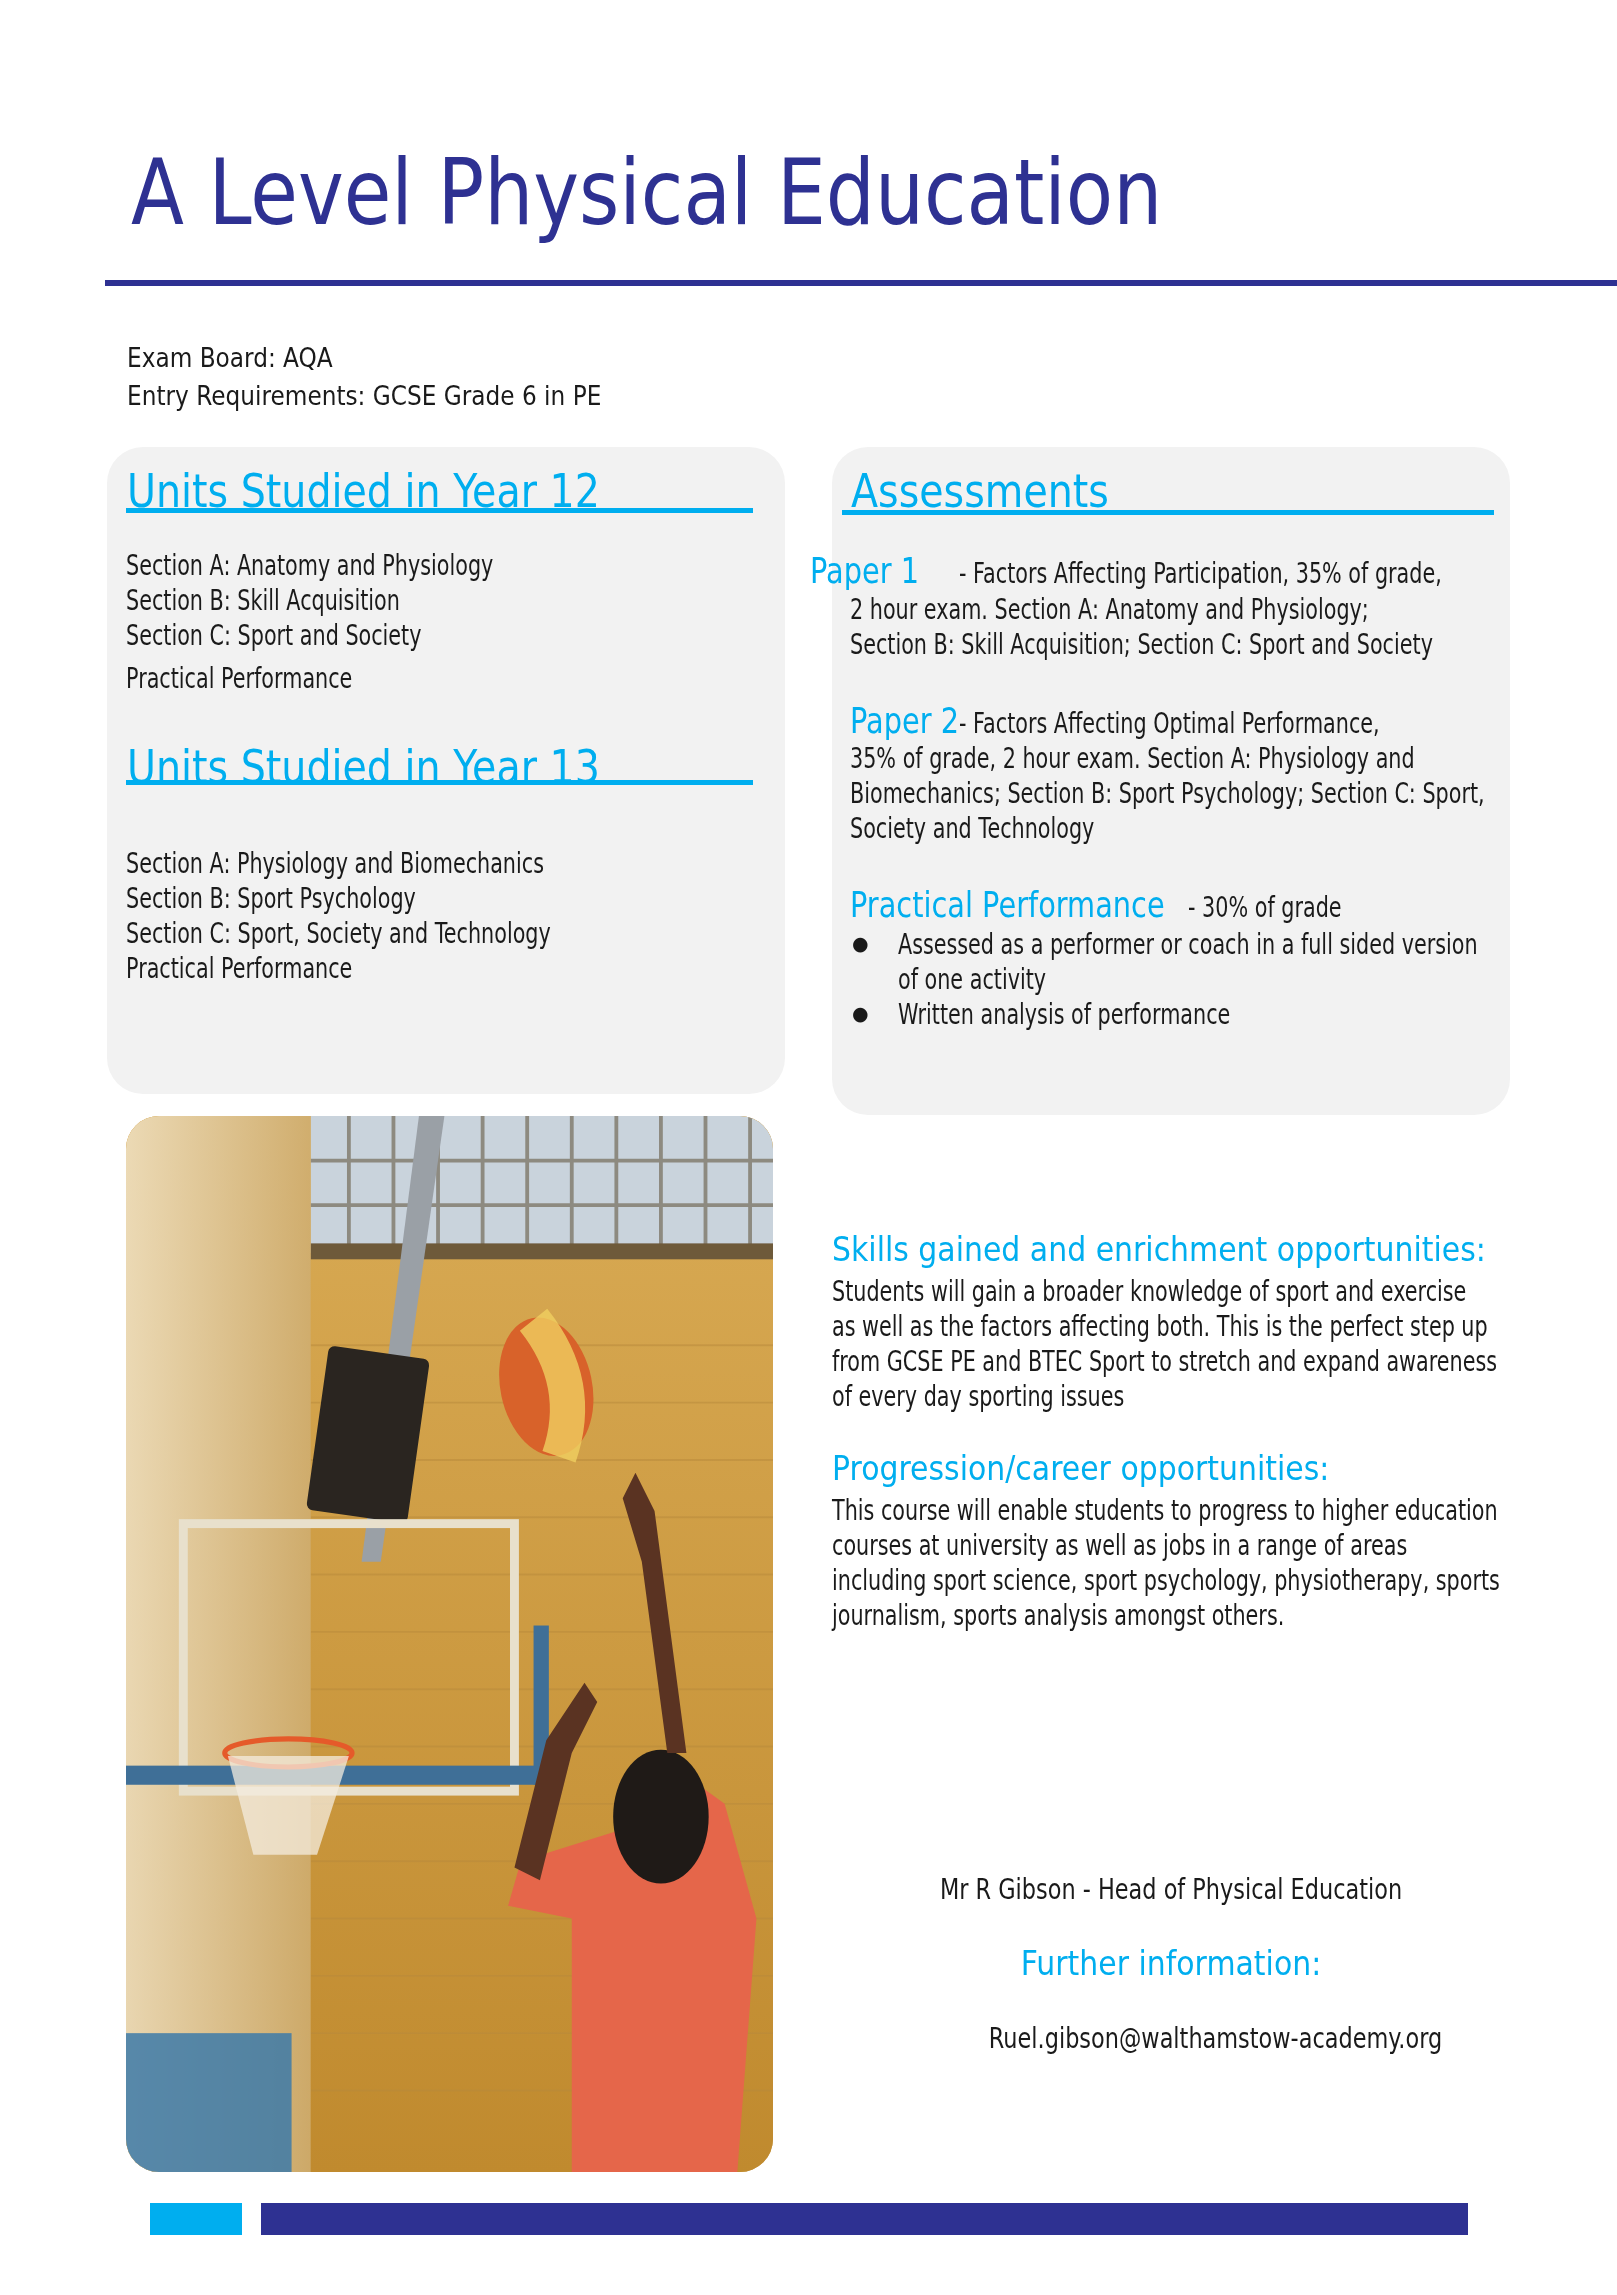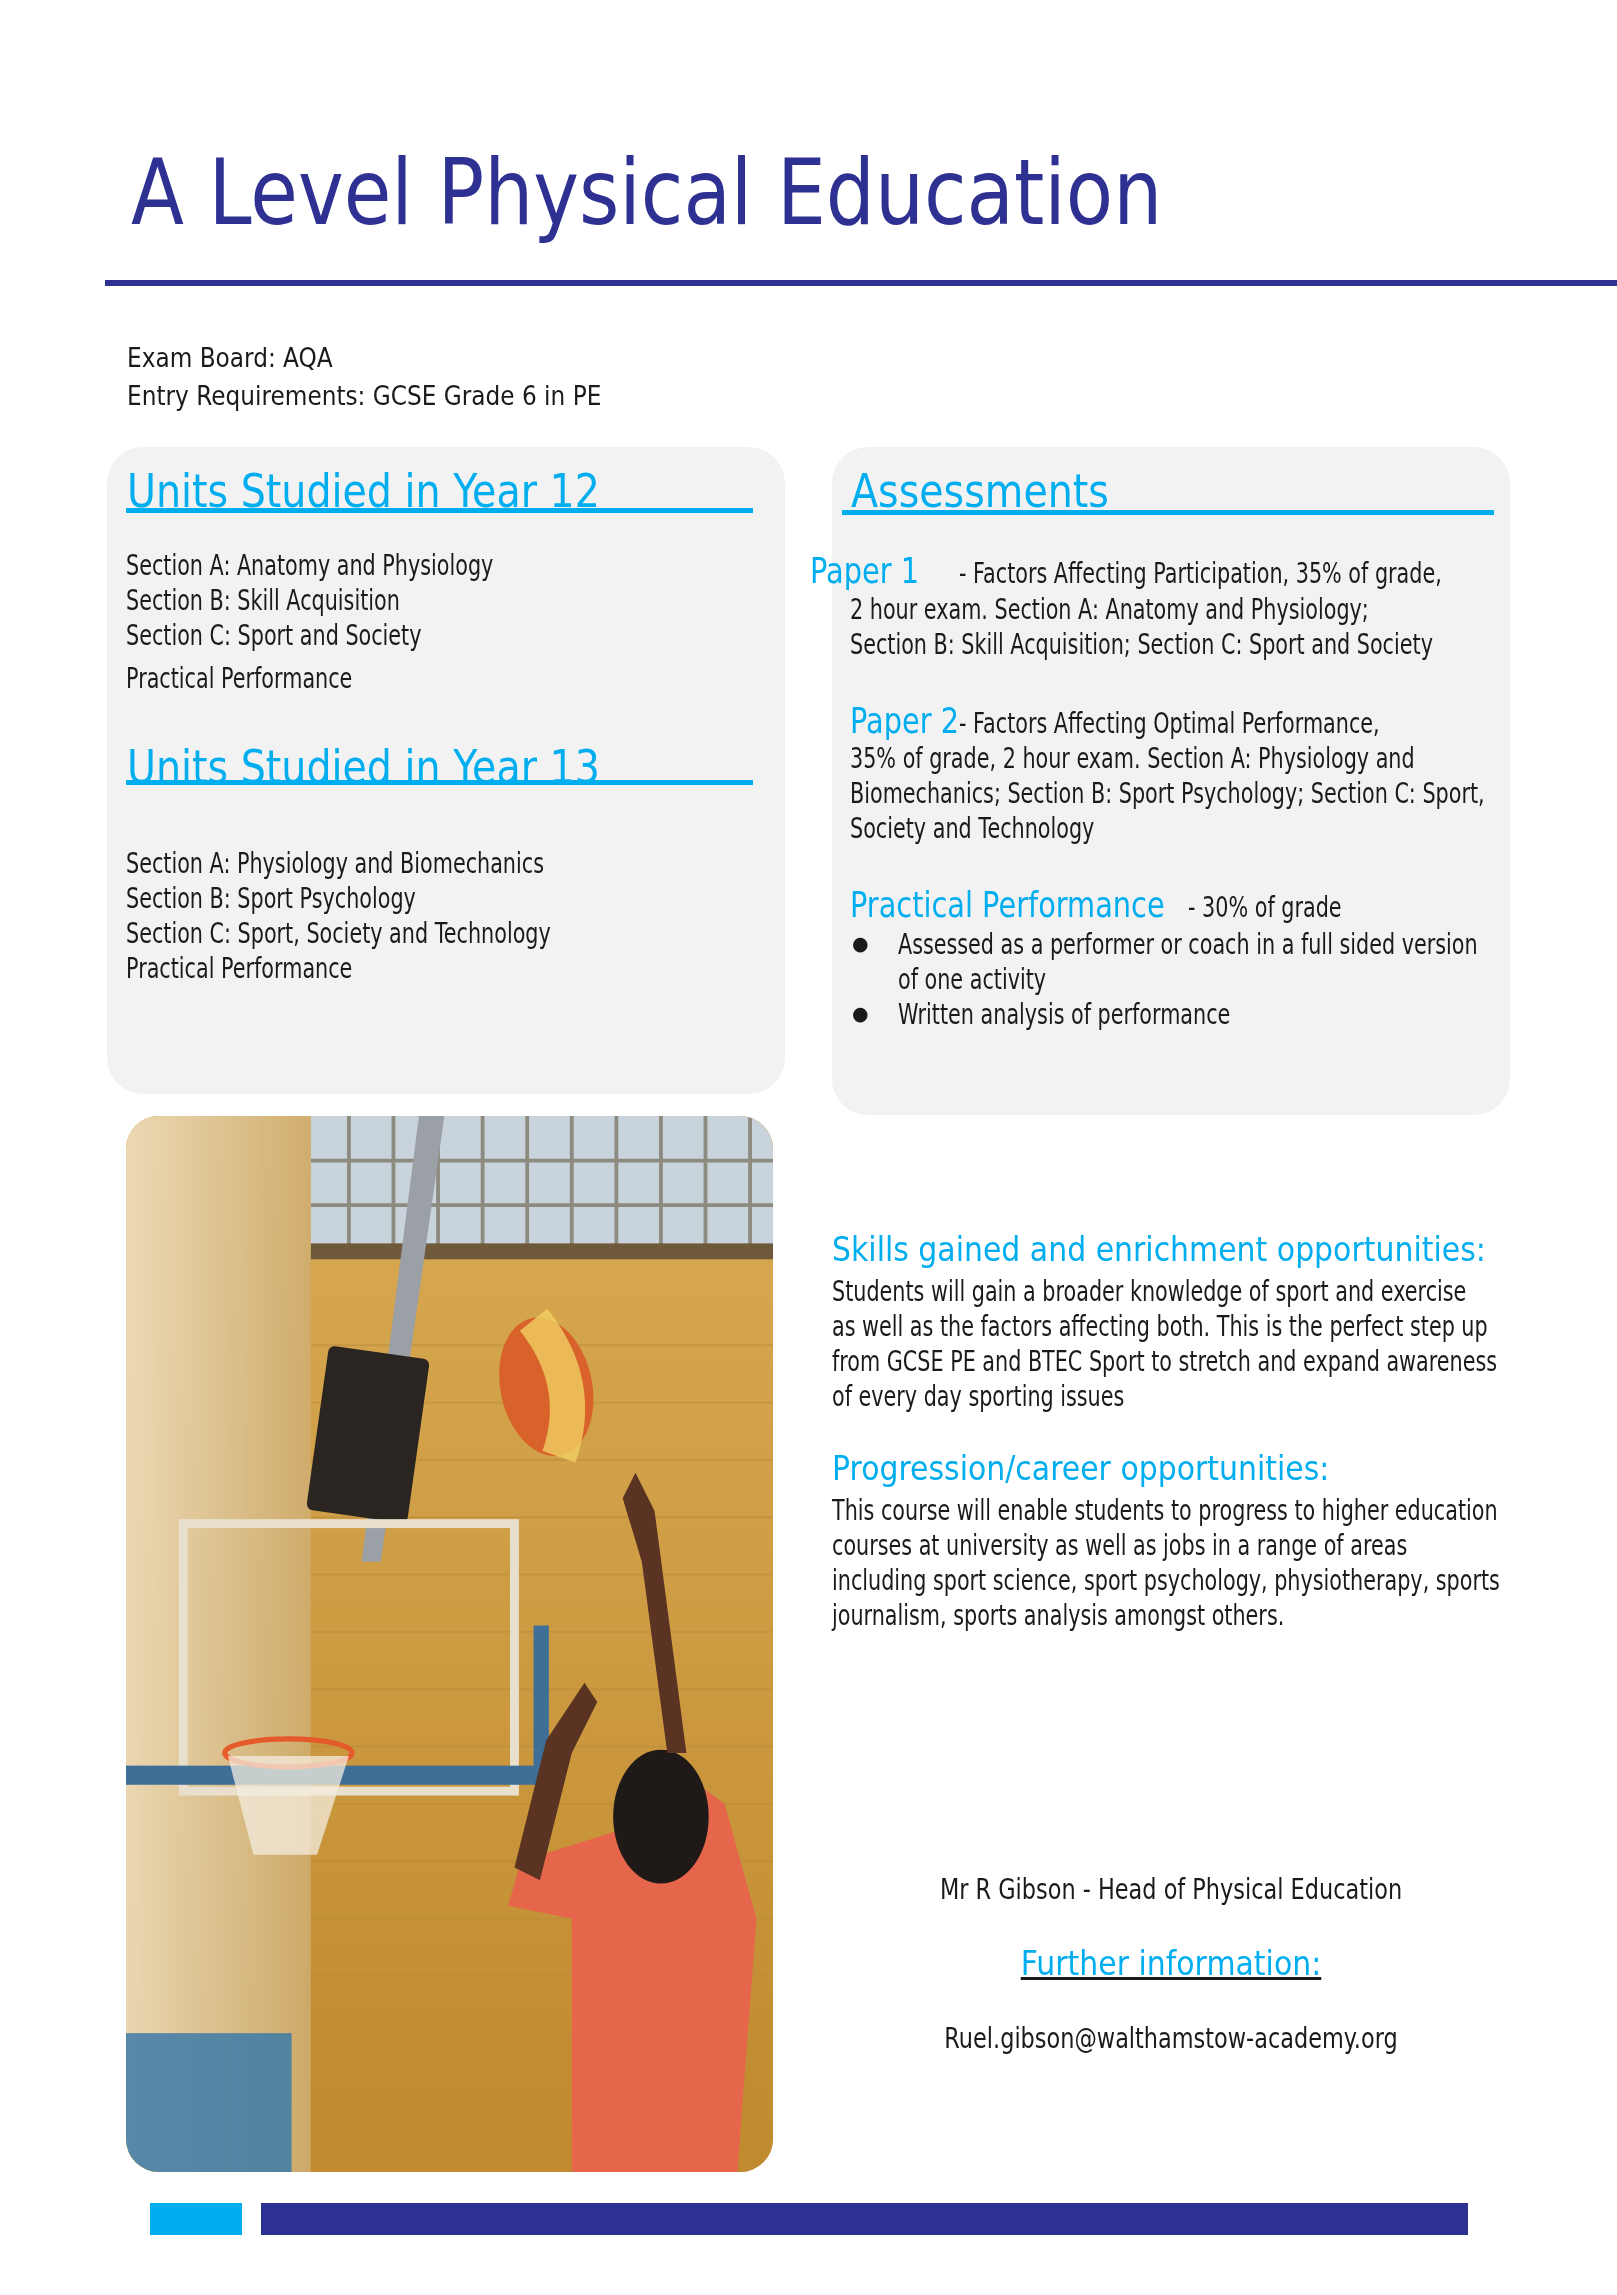--- a/index.html
+++ b/index.html
@@ -180,25 +180,25 @@
 <div class="abs line" style="left:832px; top:1313px;">as well as the factors  affecting  both. This  is  the  perfect  step  up</div>
 <div class="abs line" style="left:832px; top:1348px;">from GCSE PE and BTEC Sport to stretch and expand awareness</div>
 <div class="abs line" style="left:832px; top:1383px;">of every day sporting issues</div>
 
 <div class="abs sec-heading" style="left:832px; top:1451px;">Progression/career opportunities:</div>
 <div class="abs line" style="left:832px; top:1497px;">This course will enable students to progress to higher education</div>
 <div class="abs line" style="left:832px; top:1532px;">courses at university as well as jobs in a range of areas</div>
 <div class="abs line" style="left:832px; top:1567px;">including sport science, sport psychology, physiotherapy, sports</div>
 <div class="abs line" style="left:832px; top:1602px;">journalism, sports analysis amongst others.</div>
 
-<div class="abs center-block" style="top:1946px;text-decoration:underline;">
+<div class="abs center-block" style="top:1946px;">
   <span class="center-line" style="font-size:34px; color:#00aeef; transform:scaleX(0.88); line-height:1;">Further information:</span>
 </div>
 <div class="abs center-block" style="top:1876px;">
   <span class="center-line" style="font-size:28px; transform:scaleX(0.8); line-height:1;">Mr R Gibson - Head of Physical Education</span>
 </div>
-<div class="abs center-block" style="top:2025px;">
+<div class="abs center-block" style="top:2025px;text-align:right;">
   <span class="center-line" style="font-size:28px; transform:scaleX(0.8); line-height:1;">Ruel.gibson@walthamstow-academy.org</span>
 </div>
 
 <div class="abs bar-cyan"></div>
 <div class="abs bar-navy"></div>
 
 
 </body></html>

